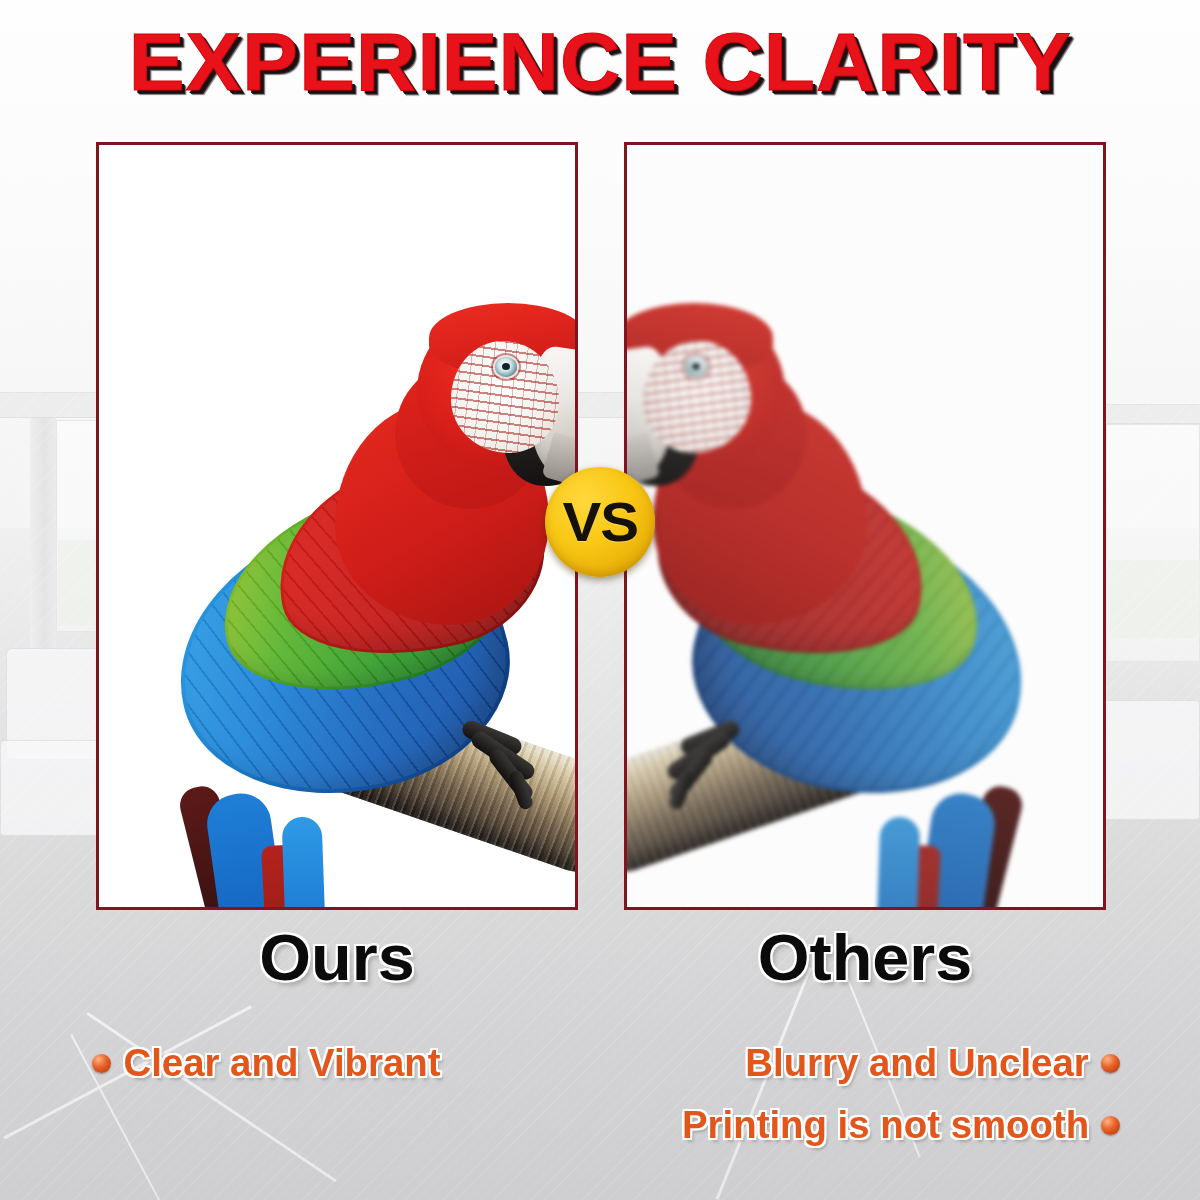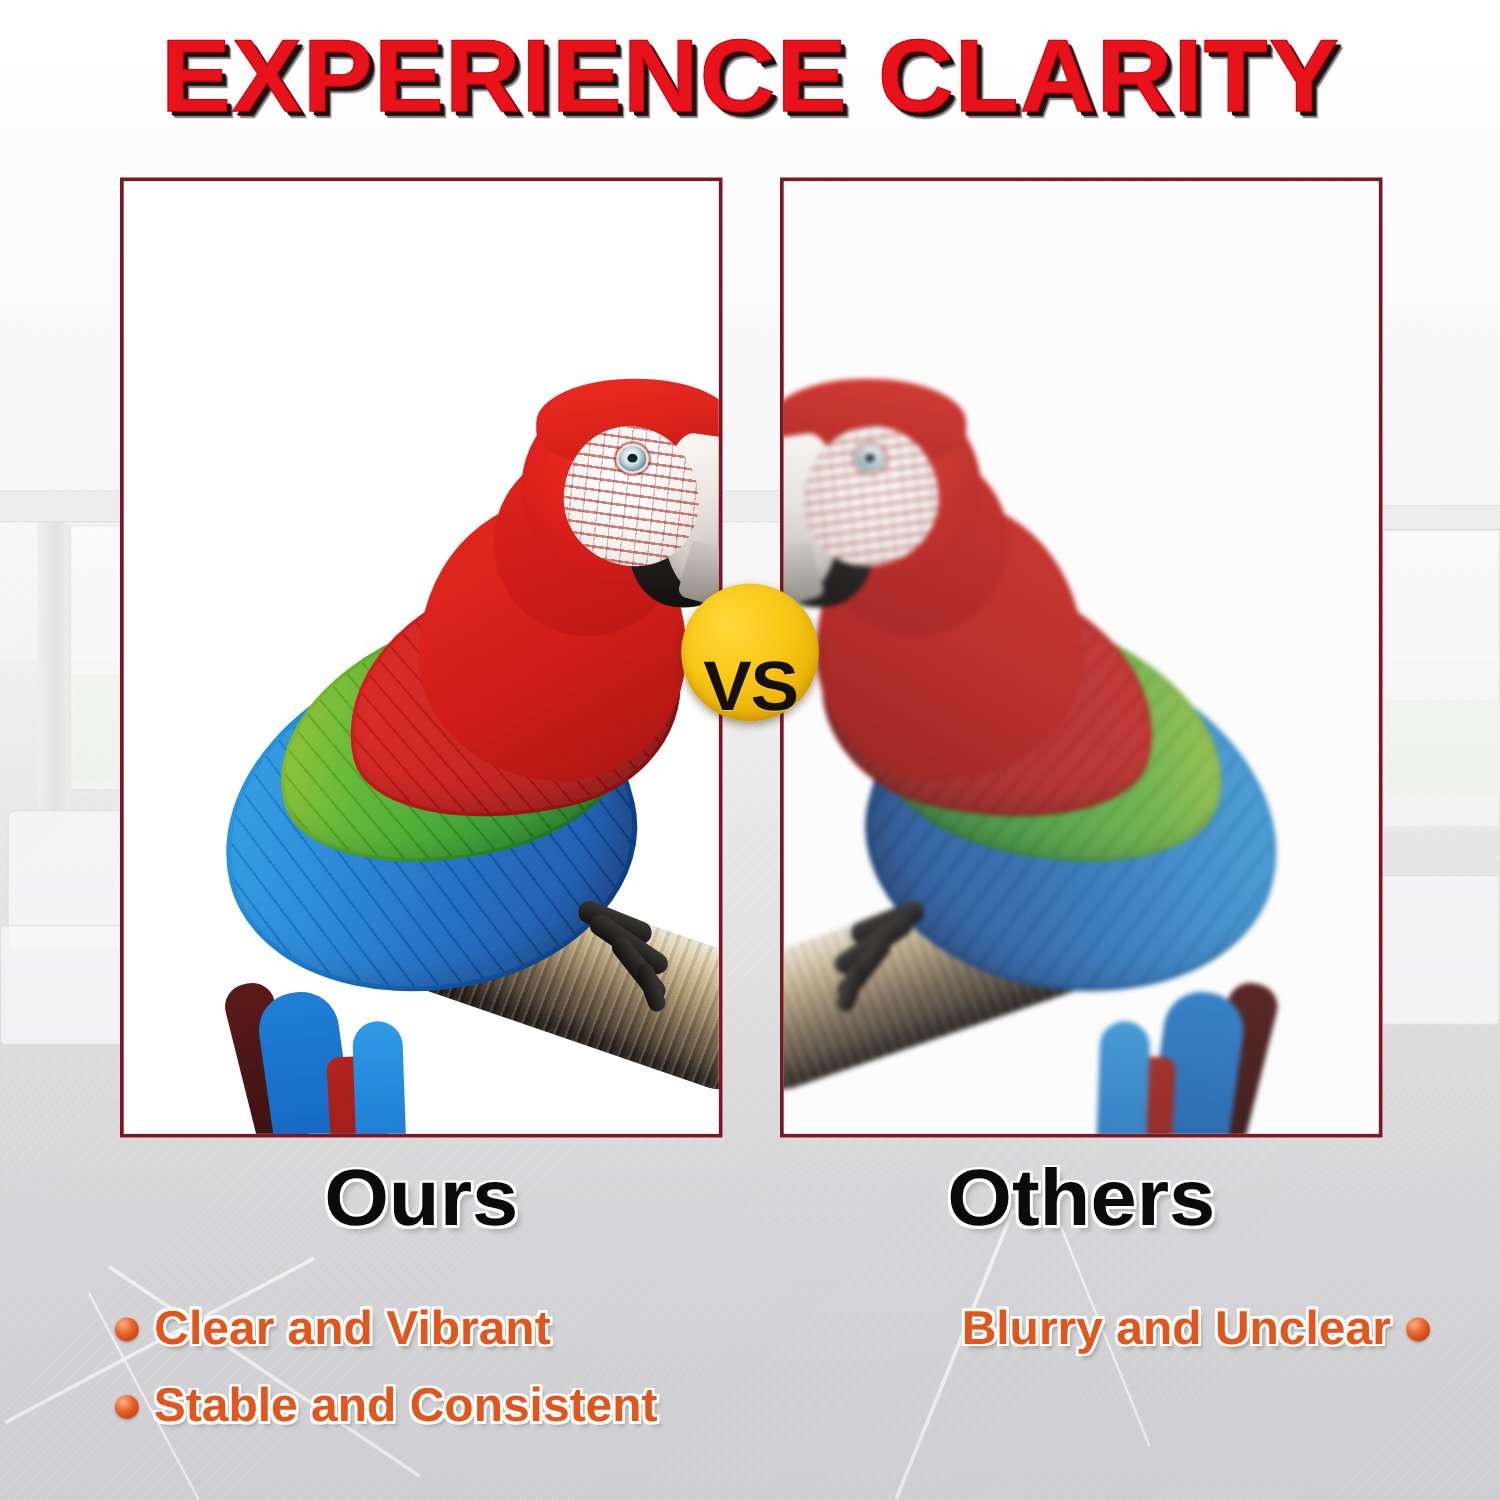--- a/index.html
+++ b/index.html
@@ -240,21 +240,21 @@
   .toe.t3{ left:24px; top:40px; width:60px; height:16px; transform:rotate(52deg); }
   .toe.t4{ left:44px; top:56px; width:40px; height:14px; transform:rotate(70deg); }
 
   
   #vs-badge{
     position:absolute; left:545px; top:467px; width:110px; height:110px;
     border-radius:50%;
     background:radial-gradient(circle at 36% 30%, #ffd83c 0%, #f9c816 42%, #e8ae06 78%, #c98f02 100%);
     box-shadow:0 3px 7px rgba(60,40,0,.45), inset 0 -4px 8px rgba(150,100,0,.35);
     z-index:40;
-    display:flex; align-items:flex-end; justify-content:center;
+    display:flex; align-items:center; justify-content:center;
   }
   #vs-badge .vs-txt{
     font-family:"Liberation Sans", sans-serif;
     font-weight:bold; font-size:56px; line-height:56px;
     color:#15100a; letter-spacing:-1px;
     transform:scaleX(1.04);
     text-shadow:0 1px 0 rgba(255,226,120,.6);
   }
 
   
@@ -268,21 +268,21 @@
       -2px -2px 0 #fff, 2px -2px 0 #fff, -2px 2px 0 #fff, 2px 2px 0 #fff,
       0 -2px 0 #fff, 0 2px 0 #fff, -2px 0 0 #fff, 2px 0 0 #fff,
       4px 5px 4px rgba(80,80,80,.30);
   }
   #caption-ours  { left:96px; }
   #caption-others{ left:624px; }
 
   
   .bullets{ position:absolute; top:1032px; z-index:30; }
   #bullets-ours  { left:92px;  width:500px; text-align:left; }
-  #bullets-others{ left:644px; width:500px; text-align:right; }
+  #bullets-others{ left:620px; width:500px; text-align:right; }
 
   .bullet-row{
     display:flex; align-items:center; gap:14px;
     height:62px;
     text-align:right;
   }
   #bullets-others .bullet-row{ justify-content:flex-end; }
   #bullets-ours  .bullet-row{ justify-content:flex-start; }
 
   .bullet-dot{
@@ -411,24 +411,24 @@
 </div>
 
 <div class="caption" id="caption-ours">Ours</div>
 <div class="caption" id="caption-others">Others</div>
 
 <div class="bullets" id="bullets-ours">
   <div class="bullet-row">
     <span class="bullet-dot"></span>
     <span class="bullet-text">Clear and Vibrant</span>
   </div>
-  <div class="bullet-row">
-    <span class="bullet-dot"></span>
-    <span class="bullet-text">Stable and Consistent</span>
-  </div>
 </div>
 
 <div class="bullets" id="bullets-others">
   <div class="bullet-row">
     <span class="bullet-text">Blurry and Unclear</span>
     <span class="bullet-dot"></span>
   </div>
+  <div class="bullet-row">
+    <span class="bullet-text">Printing is not smooth</span>
+    <span class="bullet-dot"></span>
+  </div>
 </div>
 
 </body></html>

